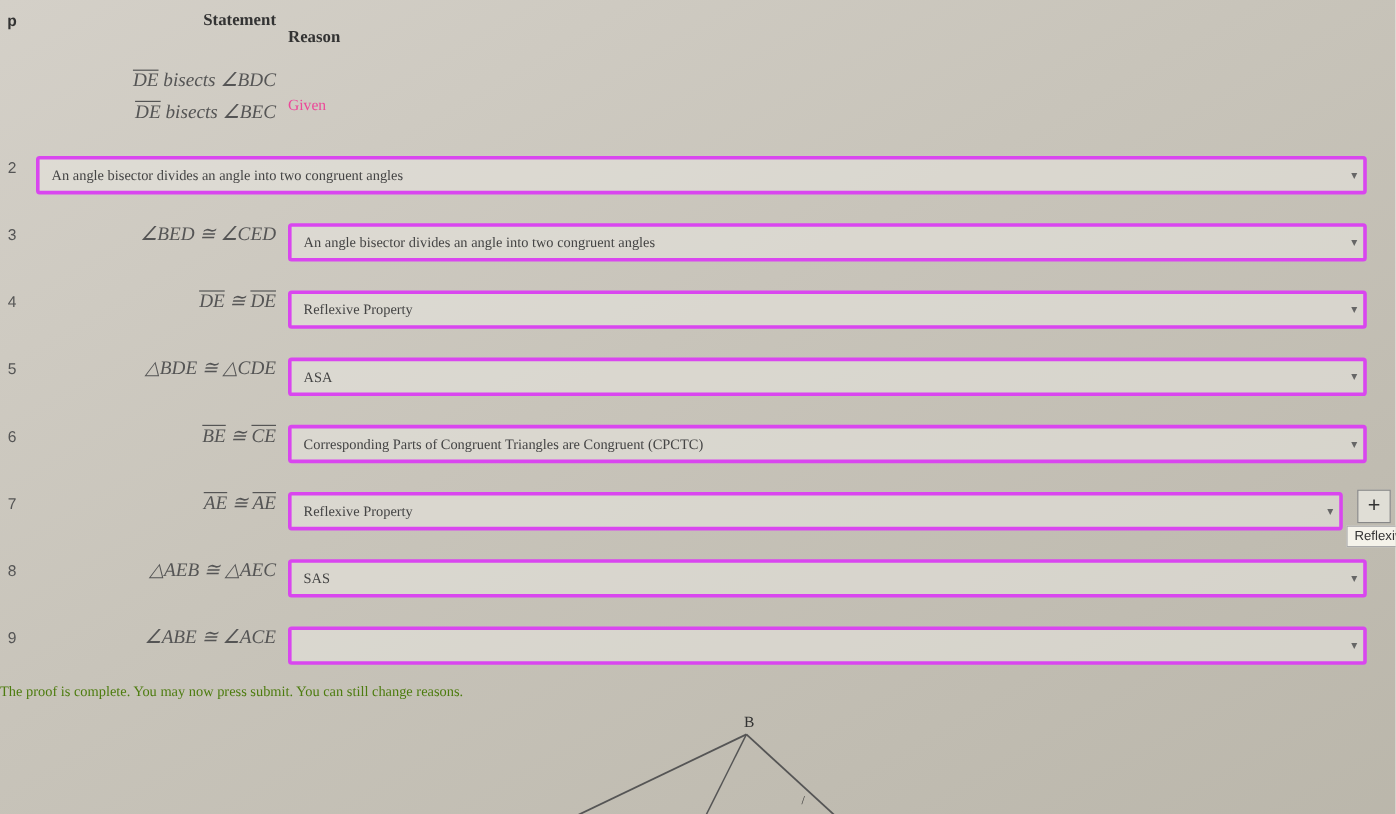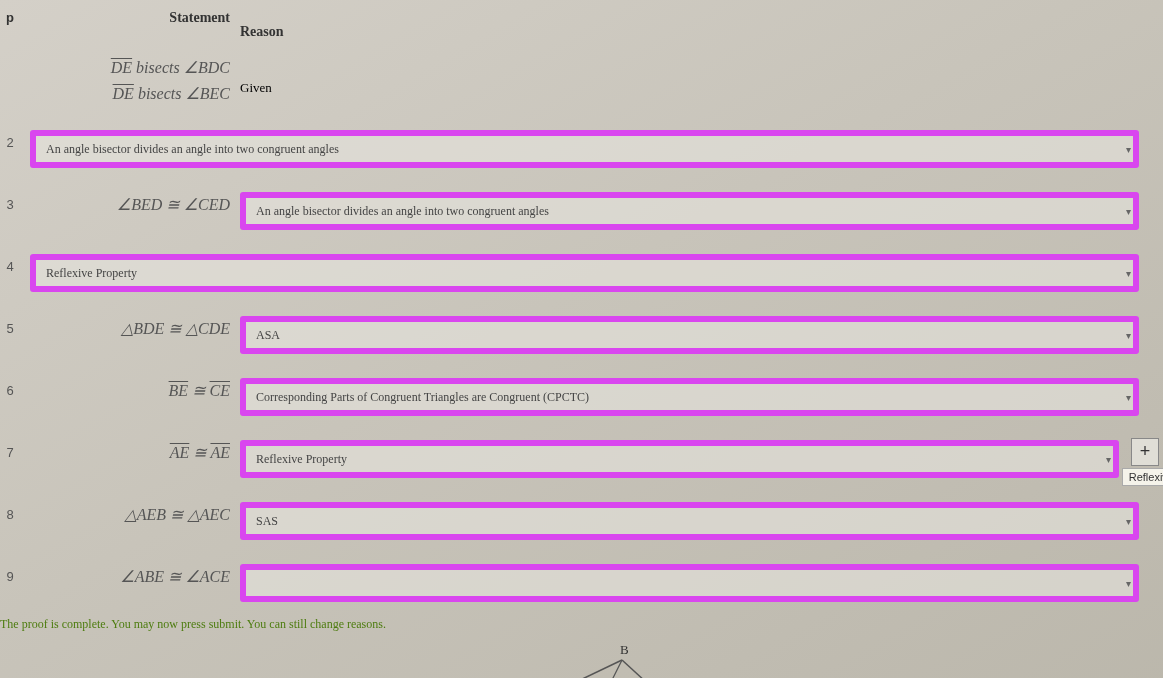--- a/index.html
+++ b/index.html
@@ -54,21 +54,21 @@
   }
   .math {
     font-style: italic;
     font-family: Liberation Serif, serif;
     color: #555;
   }
   .overline { text-decoration: overline; }
   select.reason-select, .reason-static {
     width: 100%;
     padding: 6px 10px;
-    border: 6px solid #d946ef;
+    border: 3px solid #d946ef;
     border-radius: 3px;
     background: rgba(230,228,222,0.6);
     font-family: Georgia, serif;
     font-size: 12px;
     color: #444;
     appearance: none;
     -webkit-appearance: none;
     position: relative;
   }
   .select-wrap {
@@ -80,21 +80,21 @@
     position: absolute;
     right: 8px;
     top: 50%;
     transform: translateY(-50%);
     font-size: 10px;
     color: #666;
     pointer-events: none;
   }
   .given-text {
     font-size: 13px;
-    color: #000000;
+    color: #ec4899;
   }
   .add-btn {
     position: absolute;
     right: 4px;
     top: -2px;
     width: 28px;
     height: 28px;
     border: 1px solid #888;
     background: #e0ded6;
     font-size: 18px;
@@ -165,20 +165,23 @@
       <div class="select-wrap">
         <select class="reason-select">
           <option>An angle bisector divides an angle into two congruent angles</option>
         </select>
       </div>
     </div>
   </div>
 
   <div class="proof-row">
     <div class="step-col">4</div>
+    <div class="statement-col math">
+      <span class="overline">DE</span><span> ≅ </span><span class="overline">DE</span>
+    </div>
     <div class="reason-col">
       <div class="select-wrap">
         <select class="reason-select">
           <option>Reflexive Property</option>
         </select>
       </div>
     </div>
   </div>
 
   <div class="proof-row">

